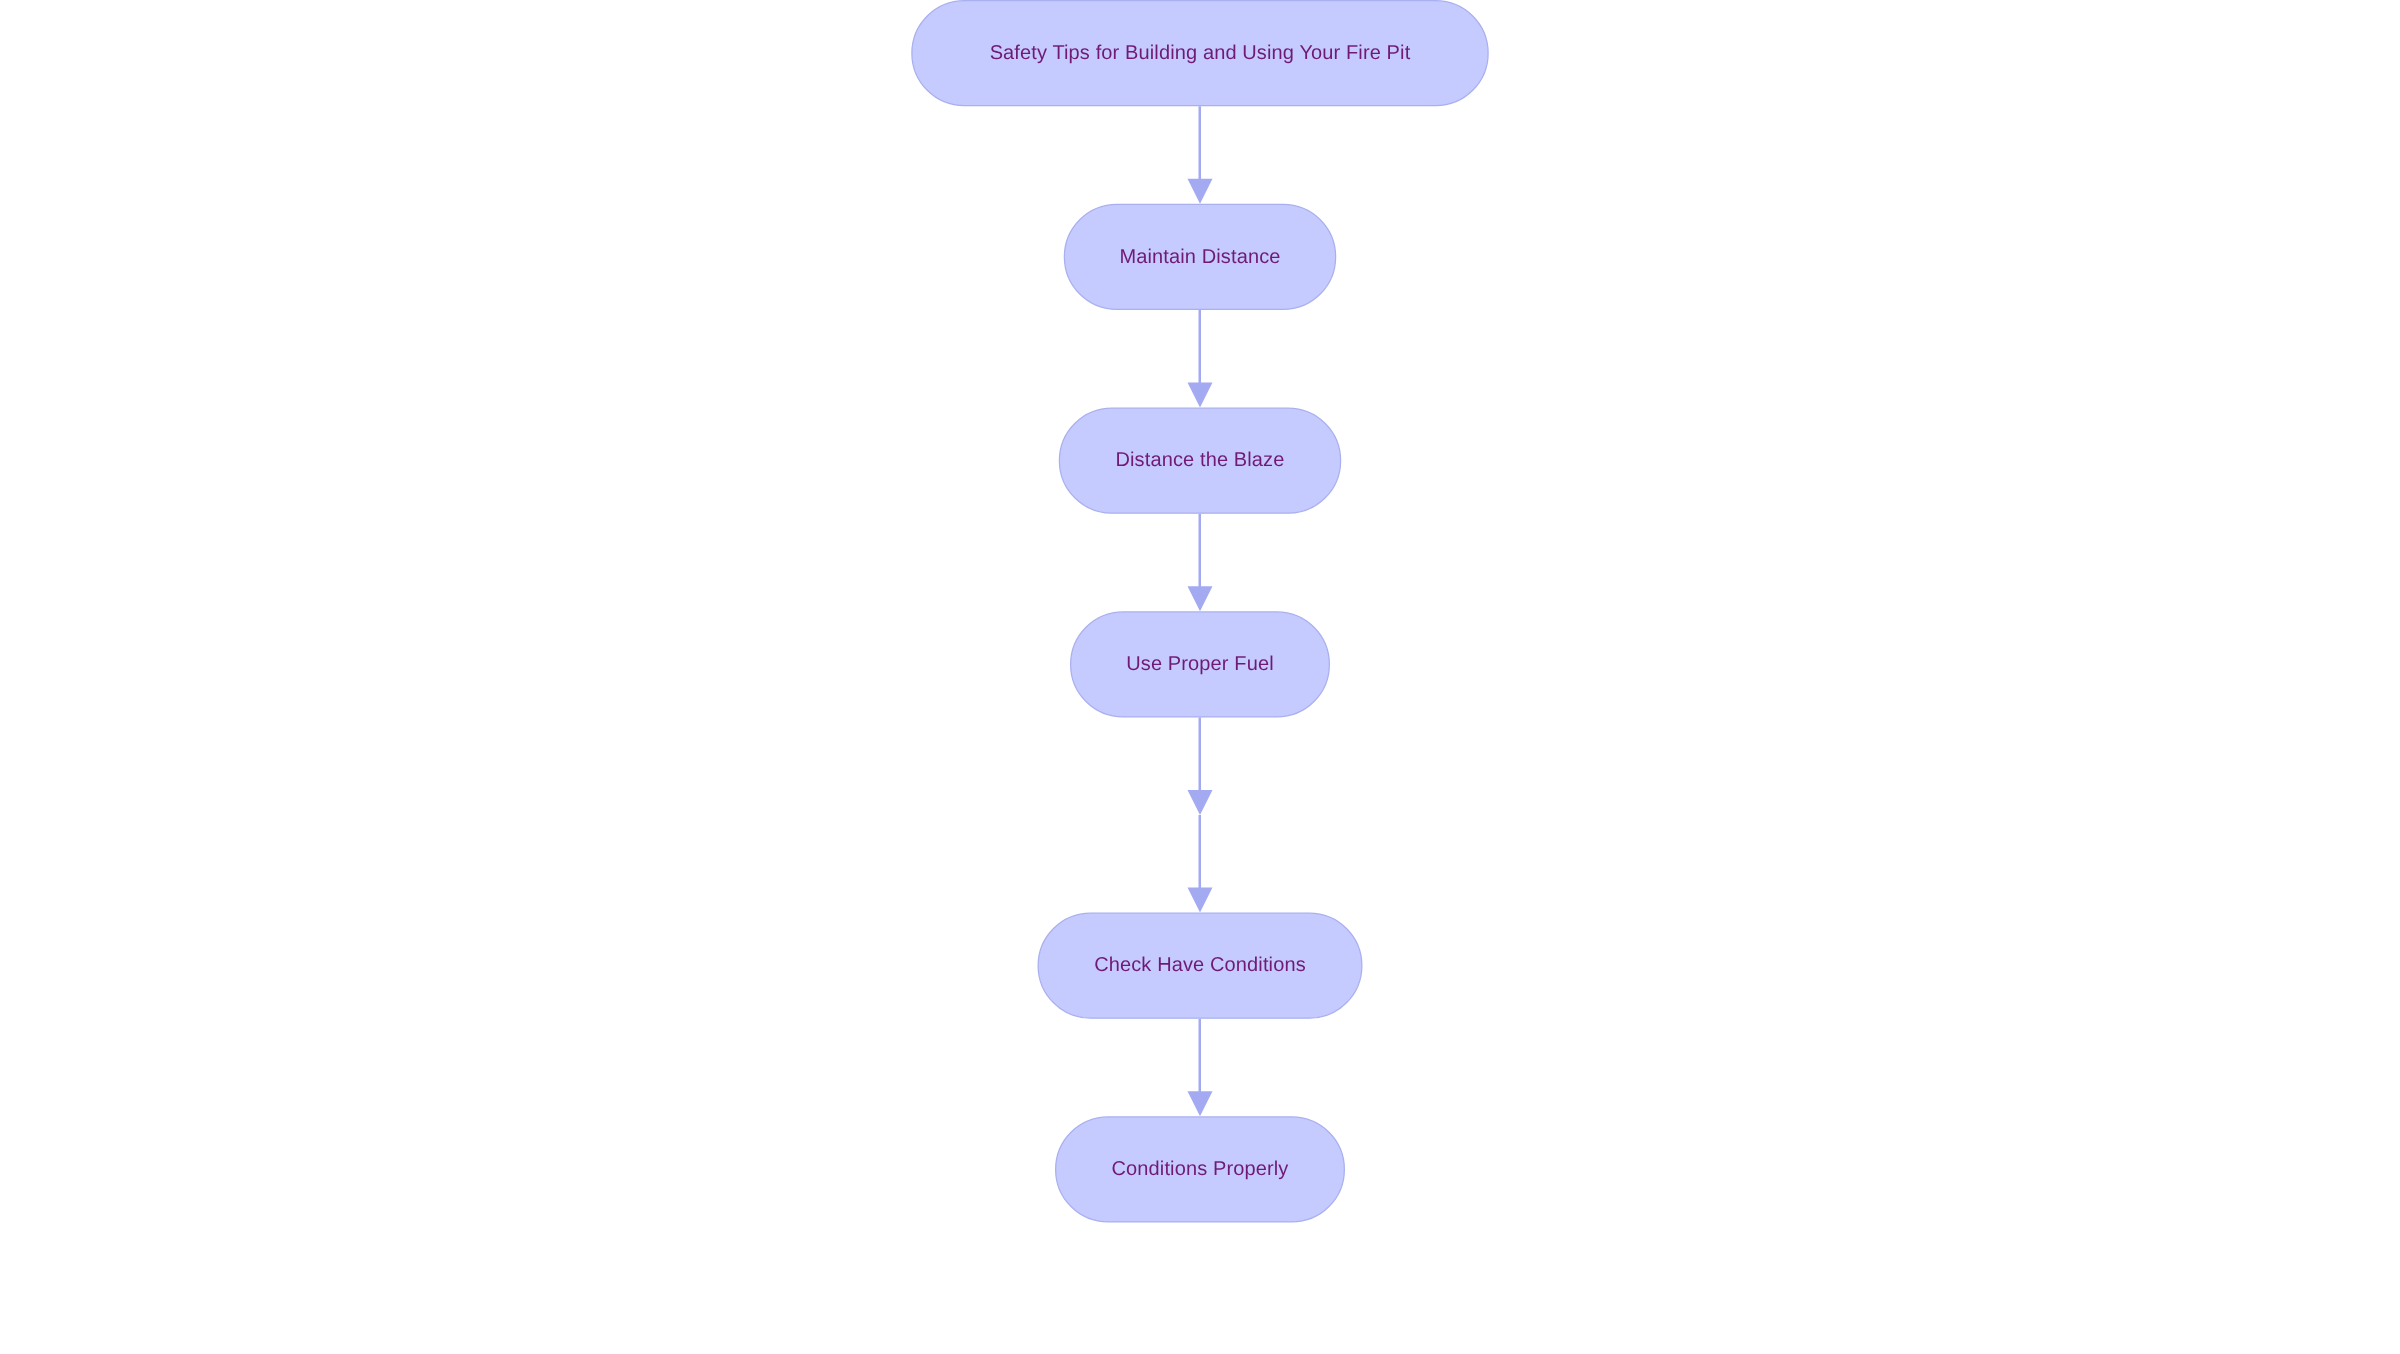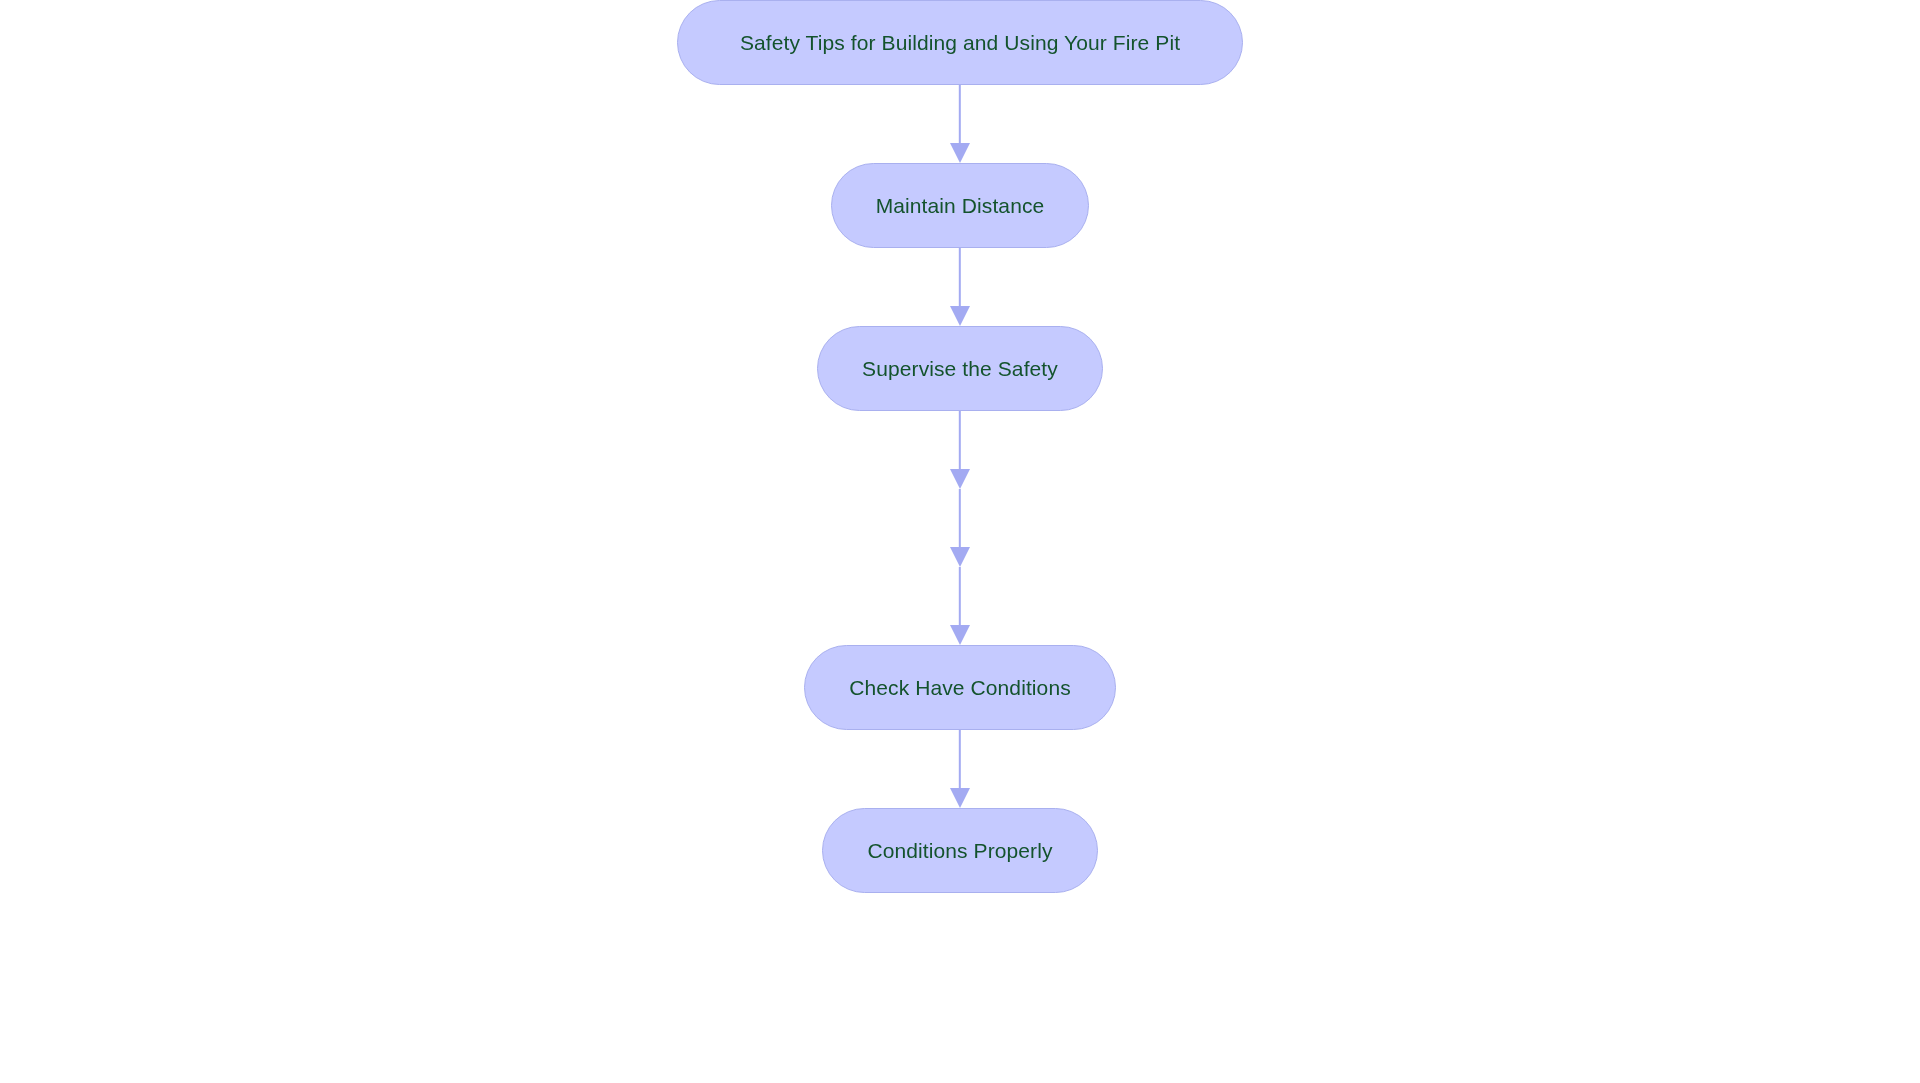--- a/index.html
+++ b/index.html
@@ -42,23 +42,23 @@
     justify-content: center;
     background: #c5caff;
     border: 1.3px solid #a9b0ef;
     border-radius: 999px;
     padding: 13px 44px;
     white-space: nowrap;
     flex: 0 0 auto;
   }
 
   .node-label {
-    font-size: 21px;
+    font-size: 16px;
     font-weight: 400;
-    color: #14532d;
+    color: #701a75;
     letter-spacing: 0.1px;
     line-height: 1;
     user-select: none;
   }
 
   
   .node.node-root {
     padding: 0 62px;
   }
 
@@ -108,28 +108,31 @@
     <div class="node">
       <span class="node-label">Maintain Distance</span>
     </div>
 
     <div class="connector">
       <div class="connector-line"></div>
       <div class="connector-head"></div>
     </div>
 
     <div class="node">
-      <span class="node-label">Supervise the Safety</span>
+      <span class="node-label">Distance the Blaze</span>
     </div>
 
     <div class="connector">
       <div class="connector-line"></div>
       <div class="connector-head"></div>
     </div>
 
+    <div class="node">
+      <span class="node-label">Use Proper Fuel</span>
+    </div>
 
     <div class="connector">
       <div class="connector-line"></div>
       <div class="connector-head"></div>
     </div>
 
 
     <div class="connector">
       <div class="connector-line"></div>
       <div class="connector-head"></div>

